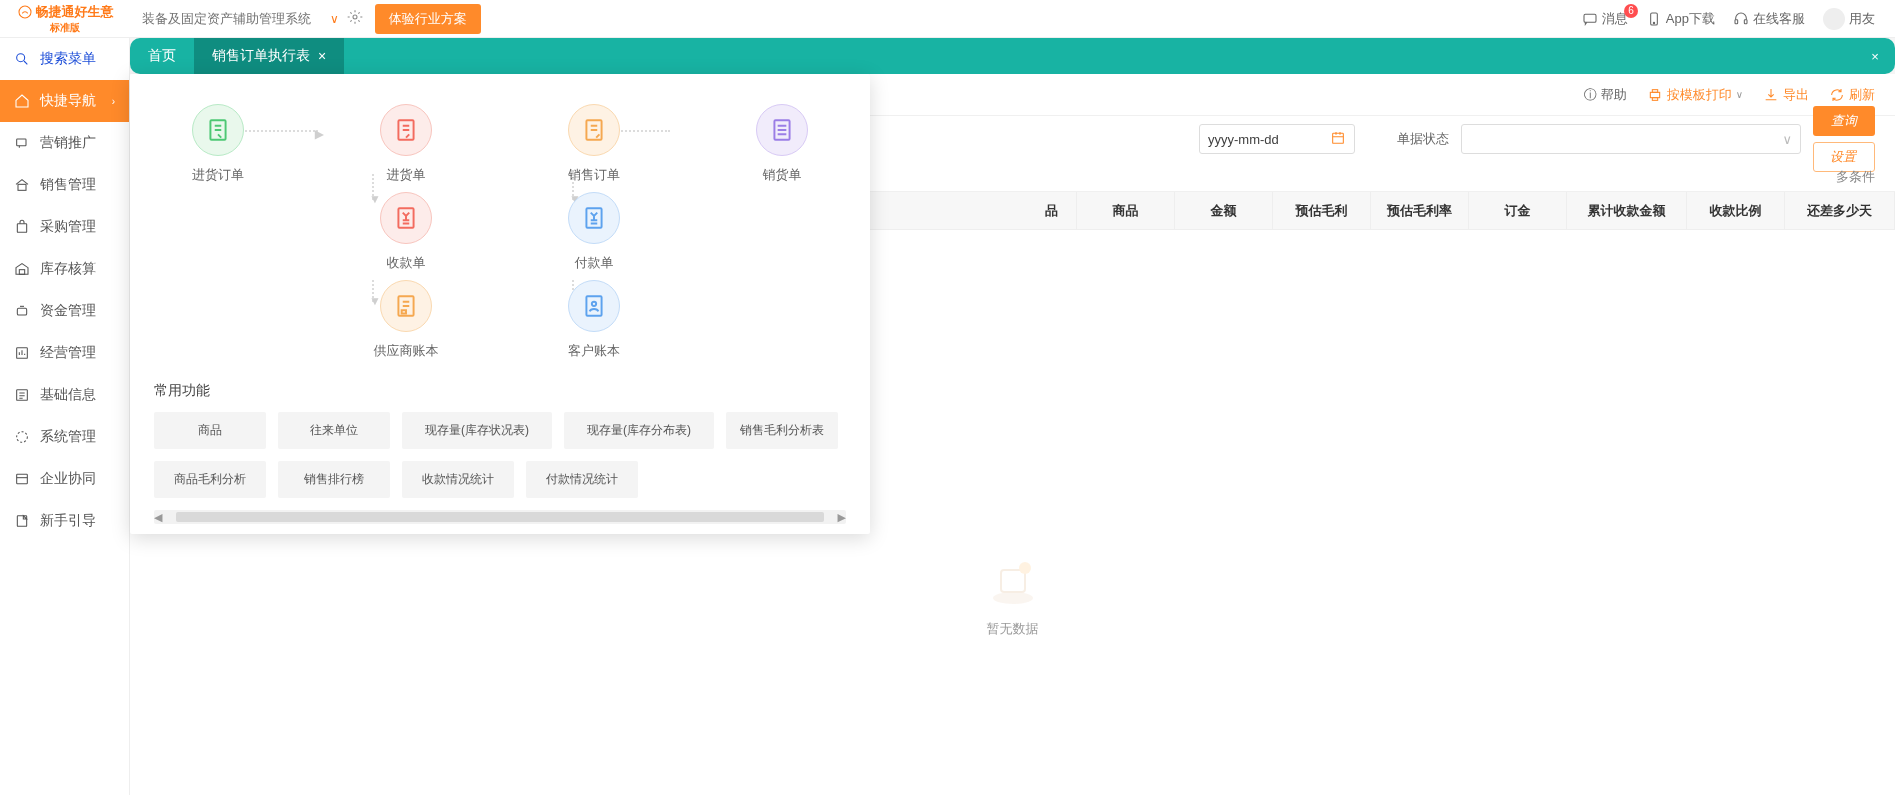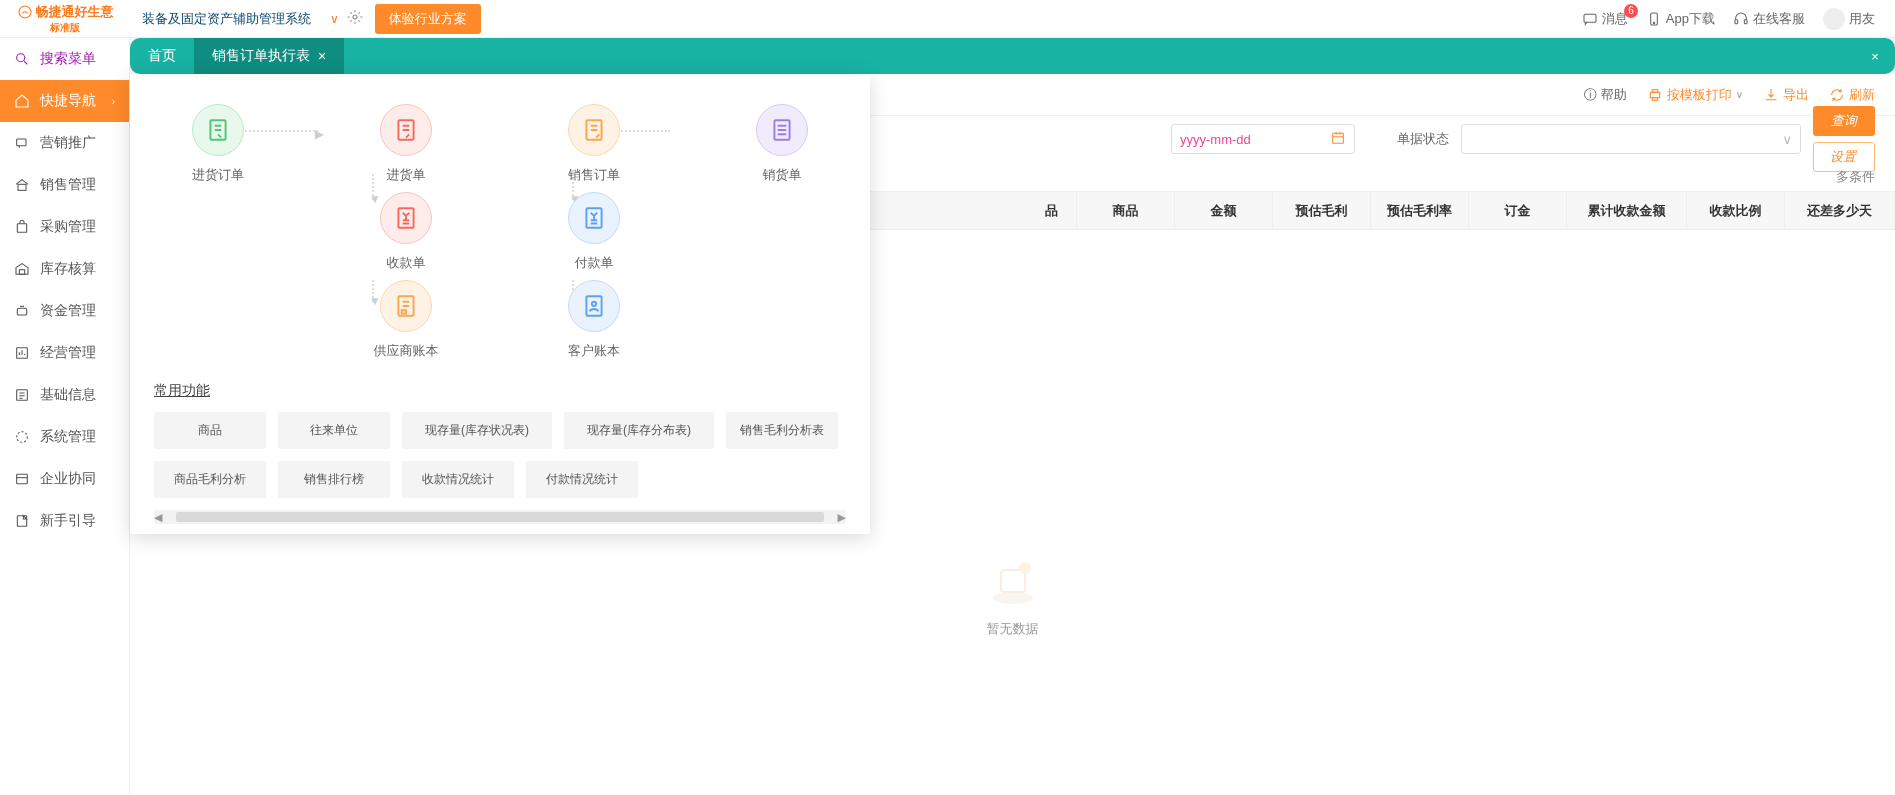--- a/index.html
+++ b/index.html
@@ -3,52 +3,52 @@
 <meta charset="utf-8">
 <style>
   * { box-sizing: border-box; margin: 0; padding: 0; font-family: "Microsoft YaHei", Arial, sans-serif; }
   body { width: 1895px; height: 795px; background: #f5f5f5; font-size: 13px; color: #333; position: relative; overflow: hidden; }
 
   
   .top-header { height: 38px; background: #fff; display: flex; align-items: center; border-bottom: 1px solid #eee; }
   .brand { width: 130px; display: flex; flex-direction: column; align-items: center; justify-content: flex-start; color: #ff7a19; font-weight: 600; font-size: 13px; }
   .brand .sub { font-size: 10px; color: #ff7a19; }
   .sys-select { display: flex; align-items: center; padding: 0 12px; gap: 8px; }
-  .sys-select .name { width: 180px; color: #0c4a6e; font-size: 13px; }
+  .sys-select .name { width: 180px; color: #737373; font-size: 13px; }
   .chev { color: #ff7a19; font-size: 12px; }
   .gear { color: #888; font-size: 14px; }
   .btn-primary { background: #ff8a2a; color: #fff; padding: 6px 14px; border-radius: 3px; font-size: 13px; cursor: pointer; }
   .top-right { margin-left: auto; display: flex; align-items: center; gap: 18px; padding-right: 20px; color: #666; font-size: 13px; }
   .top-right .lnk { display: flex; align-items: center; gap: 4px; cursor: pointer; position: relative; }
   .badge { position: absolute; top: -6px; right: -10px; background: #ff4d4f; color: #fff; border-radius: 8px; padding: 0 4px; font-size: 10px; line-height: 14px; }
   .avatar { width: 22px; height: 22px; border-radius: 50%; background: #eee; display: inline-block; }
 
   
   .sidebar { position: absolute; top: 38px; left: 0; width: 130px; bottom: 0; background: #fff; border-right: 1px solid #eee; }
   .sb-item { display: flex; align-items: center; gap: 10px; padding: 12px 14px; color: #555; font-size: 14px; cursor: pointer; }
-  .sb-item.search { color: #a21caf; }
+  .sb-item.search { color: #1d4ed8; }
   .sb-item.active { background: #ff8a2a; color: #fff; }
   .sb-item .ico { width: 16px; height: 16px; display: inline-flex; align-items: center; justify-content: center; }
   .sb-item .caret { margin-left: auto; font-size: 10px; }
 
   
   .tabs-bar { position: absolute; top: 38px; left: 130px; right: 0; height: 36px; background: #18b3a3; display: flex; align-items: stretch; color: #fff; border-radius: 10px; }
   .tab { display: flex; align-items: center; padding: 0 18px; font-size: 14px; cursor: pointer; }
   .tab.active { background: #0f8d80; }
   .tab .x { margin-left: 8px; font-size: 14px; }
   .tabs-close { margin-left: auto; width: 40px; display: flex; align-items: center; justify-content: center; cursor: pointer; }
 
   
   .content { position: absolute; top: 74px; left: 130px; right: 0; bottom: 0; background: #fff; }
   .toolbar { height: 42px; display: flex; align-items: center; justify-content: flex-end; gap: 20px; padding: 0 20px; font-size: 13px; color: #666; border-bottom: 1px solid #f0f0f0; }
   .tb-lnk { display: flex; align-items: center; gap: 4px; cursor: pointer; }
   .tb-lnk.orange { color: #ff8a2a; }
   .tb-chev { font-size: 10px; color: #999; }
   .filter-row { height: 46px; display: flex; align-items: center; gap: 12px; padding: 0 20px; }
-  .date-input { width: 184px; height: 30px; border: 1px solid #ddd; border-radius: 3px; padding: 0 8px; color: #ec4899; display: flex; align-items: center; justify-content: space-between; }
+  .date-input { width: 156px; height: 30px; border: 1px solid #ddd; border-radius: 3px; padding: 0 8px; color: #404040; display: flex; align-items: center; justify-content: space-between; }
   .date-input.vis { margin-left: auto; }
   .sel-label { color: #666; margin-left: 30px; }
   .sel { width: 340px; height: 30px; border: 1px solid #ddd; border-radius: 3px; display: flex; align-items: center; justify-content: flex-end; padding: 0 8px; color: #bbb; }
   .btn-search { background: #ff8a2a; color: #fff; padding: 6px 18px; border-radius: 3px; cursor: pointer; font-size: 13px; }
   .btn-set { color: #ff8a2a; border: 1px solid #ffb97a; padding: 5px 16px; border-radius: 3px; cursor: pointer; font-size: 13px; }
   .right-btns { display: flex; flex-direction: column; gap: 6px; font-style: italic; }
   .more-cond { height: 30px; display: flex; align-items: center; padding: 0 20px; color: #888; font-size: 13px; border-bottom: 1px solid #f0f0f0; }
   .more-cond span { margin-left: auto; cursor: pointer; }
   .table-head { display: flex; height: 38px; background: #f7f7f7; border-bottom: 1px solid #eee; }
   .th { flex: 0 0 98px; display: flex; align-items: center; justify-content: center; font-size: 13px; color: #333; border-right: 1px solid #eee; font-weight: 600; }
@@ -67,21 +67,21 @@
   .flow-icon.purple { background: #f1ecfb; color: #9b7de6; border: 1px solid #d8caf5; }
   .flow-icon.orange { background: #fef2e4; color: #f5a850; border: 1px solid #fad9b0; }
   .flow-icon.blue   { background: #eaf3fd; color: #5da2ee; border: 1px solid #c3dcf8; }
   .flow-icon.red2   { background: #fdecea; color: #f36b5f; border: 1px solid #f8c5be; }
   .flow-label { font-size: 13px; color: #666; }
   .arrow-h { position: absolute; border-top: 2px dotted #dcdcdc; height: 0; }
   .arrow-h .head { position: absolute; right: -6px; top: -5px; color: #cfcfcf; font-size: 12px; }
   .arrow-h .head.left { left: -6px; right: auto; }
   .arrow-v { position: absolute; border-left: 2px dotted #dcdcdc; width: 0; }
   .arrow-v .head { position: absolute; bottom: -6px; left: -5px; color: #cfcfcf; font-size: 12px; }
-  .common-title { font-size: 14px; color: #444; margin: 22px 0 12px; text-decoration: underline; }
+  .common-title { font-size: 14px; color: #444; margin: 22px 0 12px; }
   .btn-row { display: flex; flex-wrap: wrap; gap: 12px; }
   .fn-btn { background: #f4f4f4; padding: 10px 0; width: 112px; text-align: center; font-size: 12px; color: #555; border-radius: 2px; cursor: pointer; }
   .fn-btn.wide { width: 150px; }
   .hscroll { position: absolute; bottom: 10px; left: 24px; right: 24px; height: 14px; background: #f2f2f2; border-radius: 2px; display: flex; align-items: center; }
   .hscroll .track { flex: 1; height: 10px; background: #d9d9d9; margin: 0 14px; border-radius: 2px; }
   .hscroll .arr { color: #999; font-size: 11px; cursor: pointer; }
 
   svg.mini { width: 16px; height: 16px; stroke: currentColor; fill: none; stroke-width: 1.6; }
   svg.doc  { width: 26px; height: 26px; stroke: currentColor; fill: none; stroke-width: 1.8; }
 </style>

